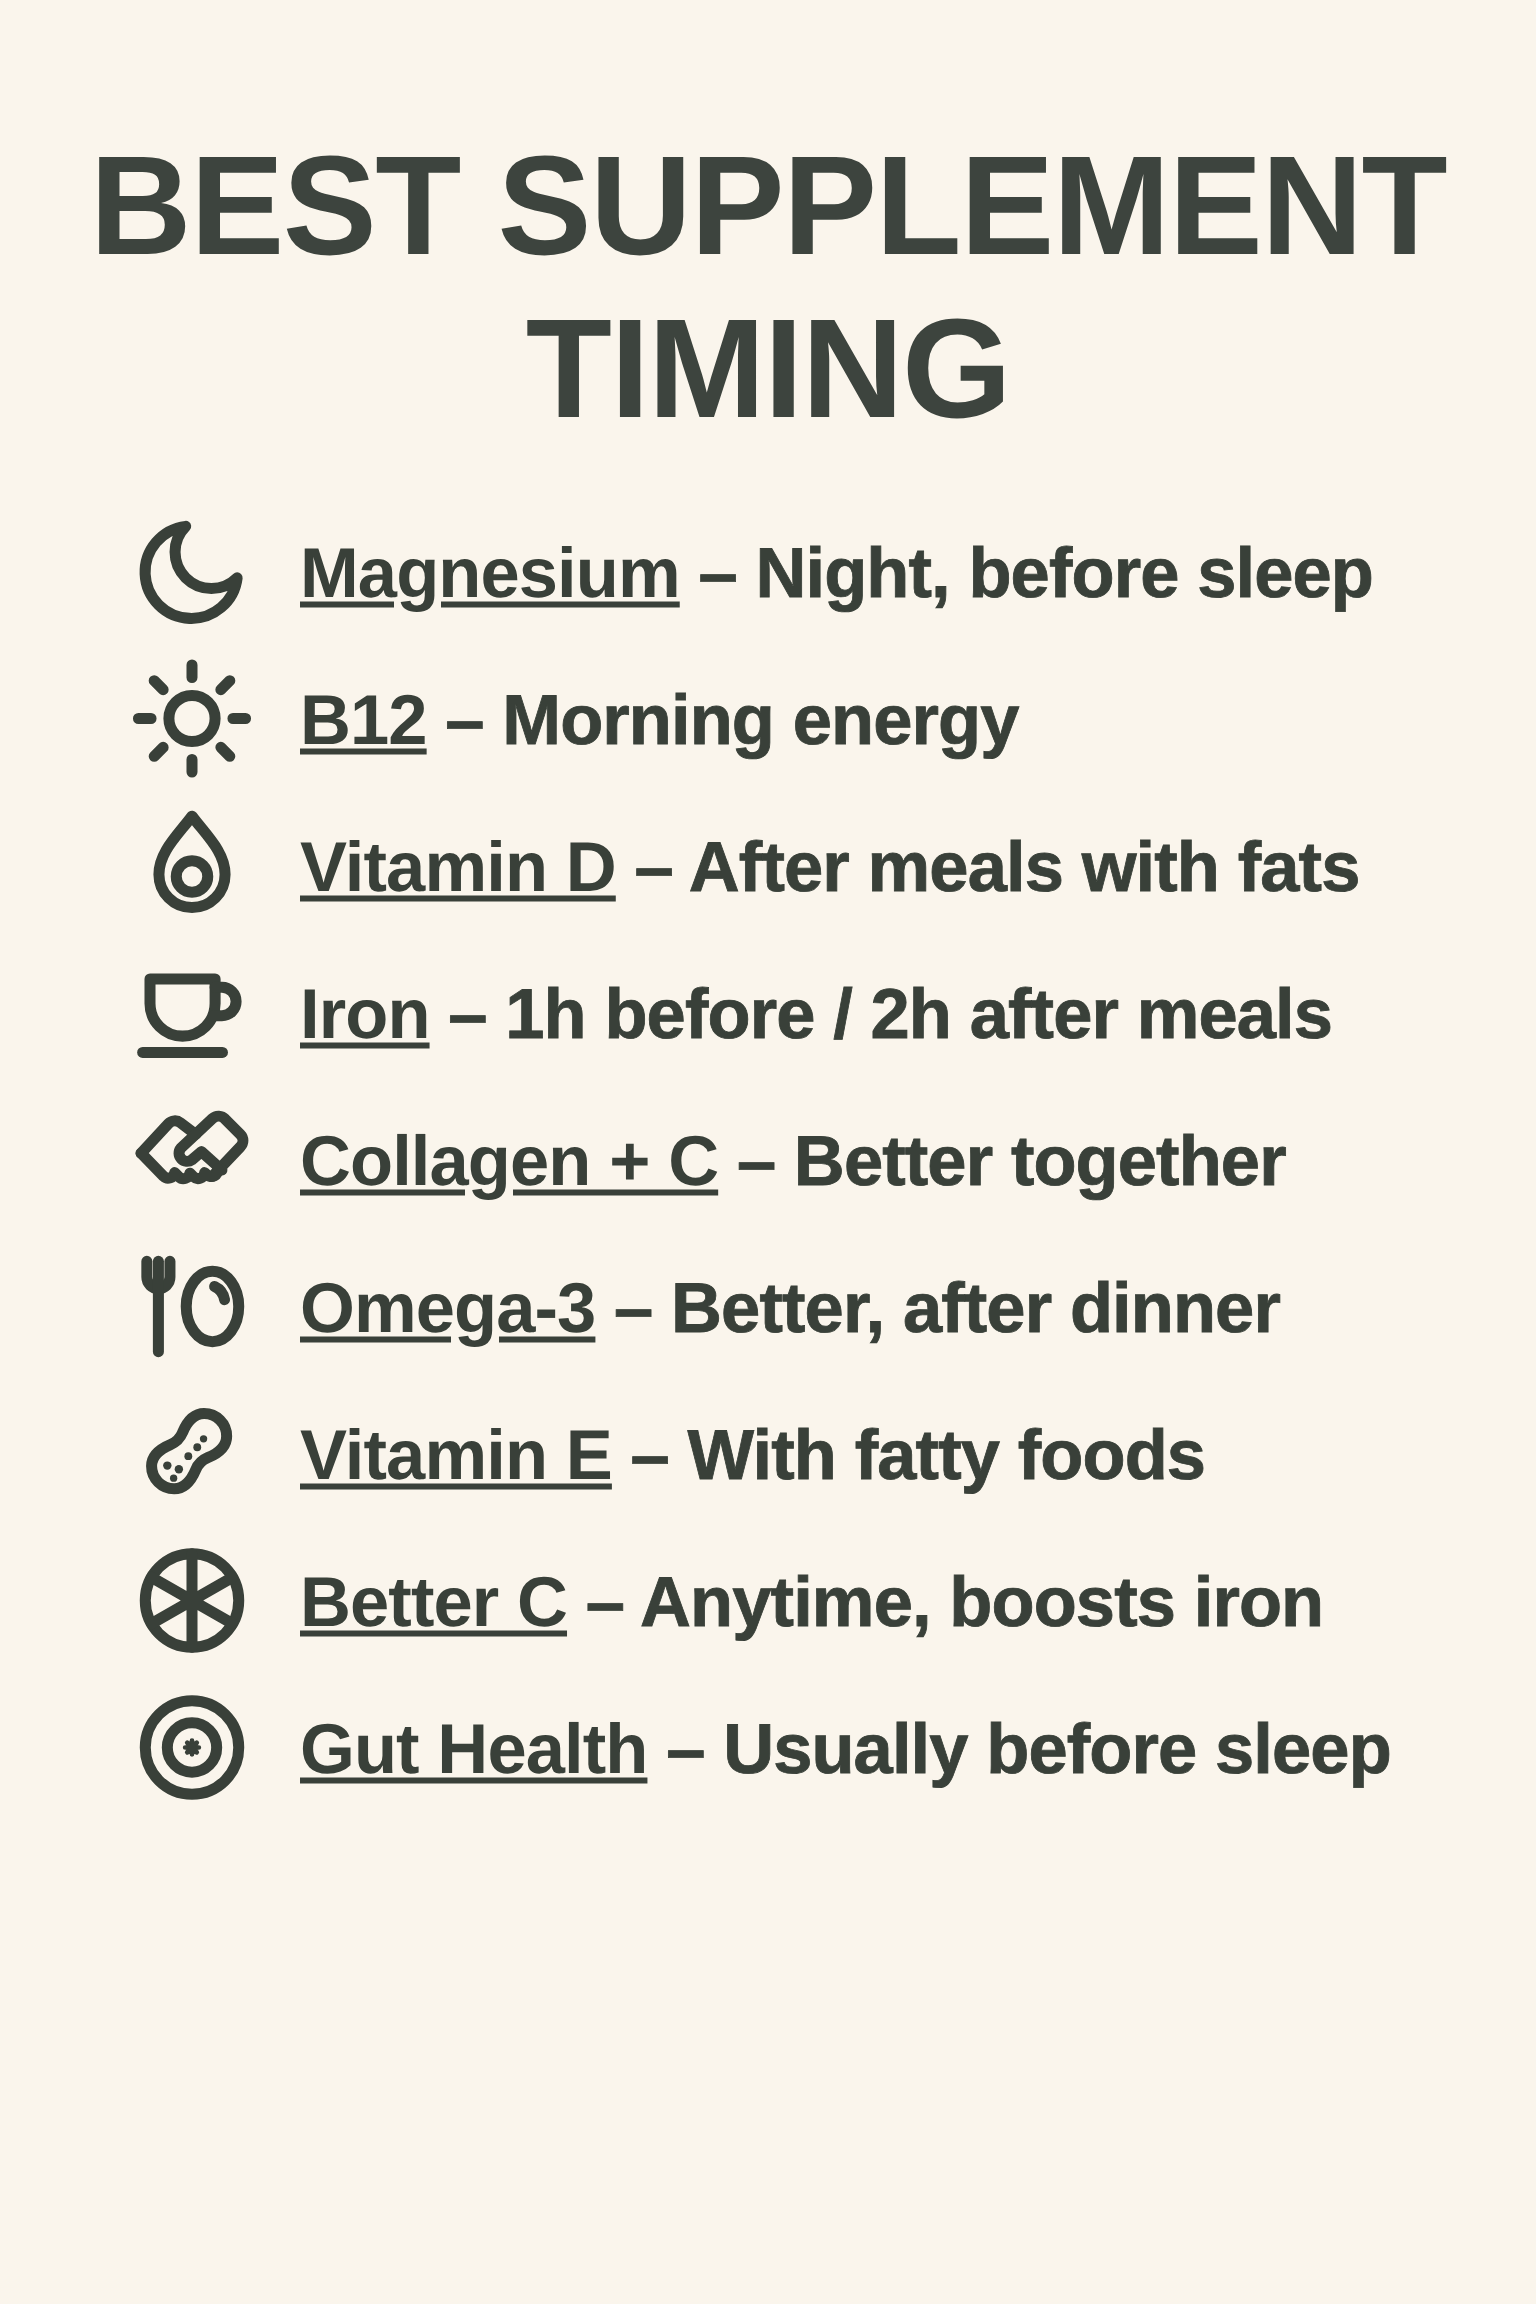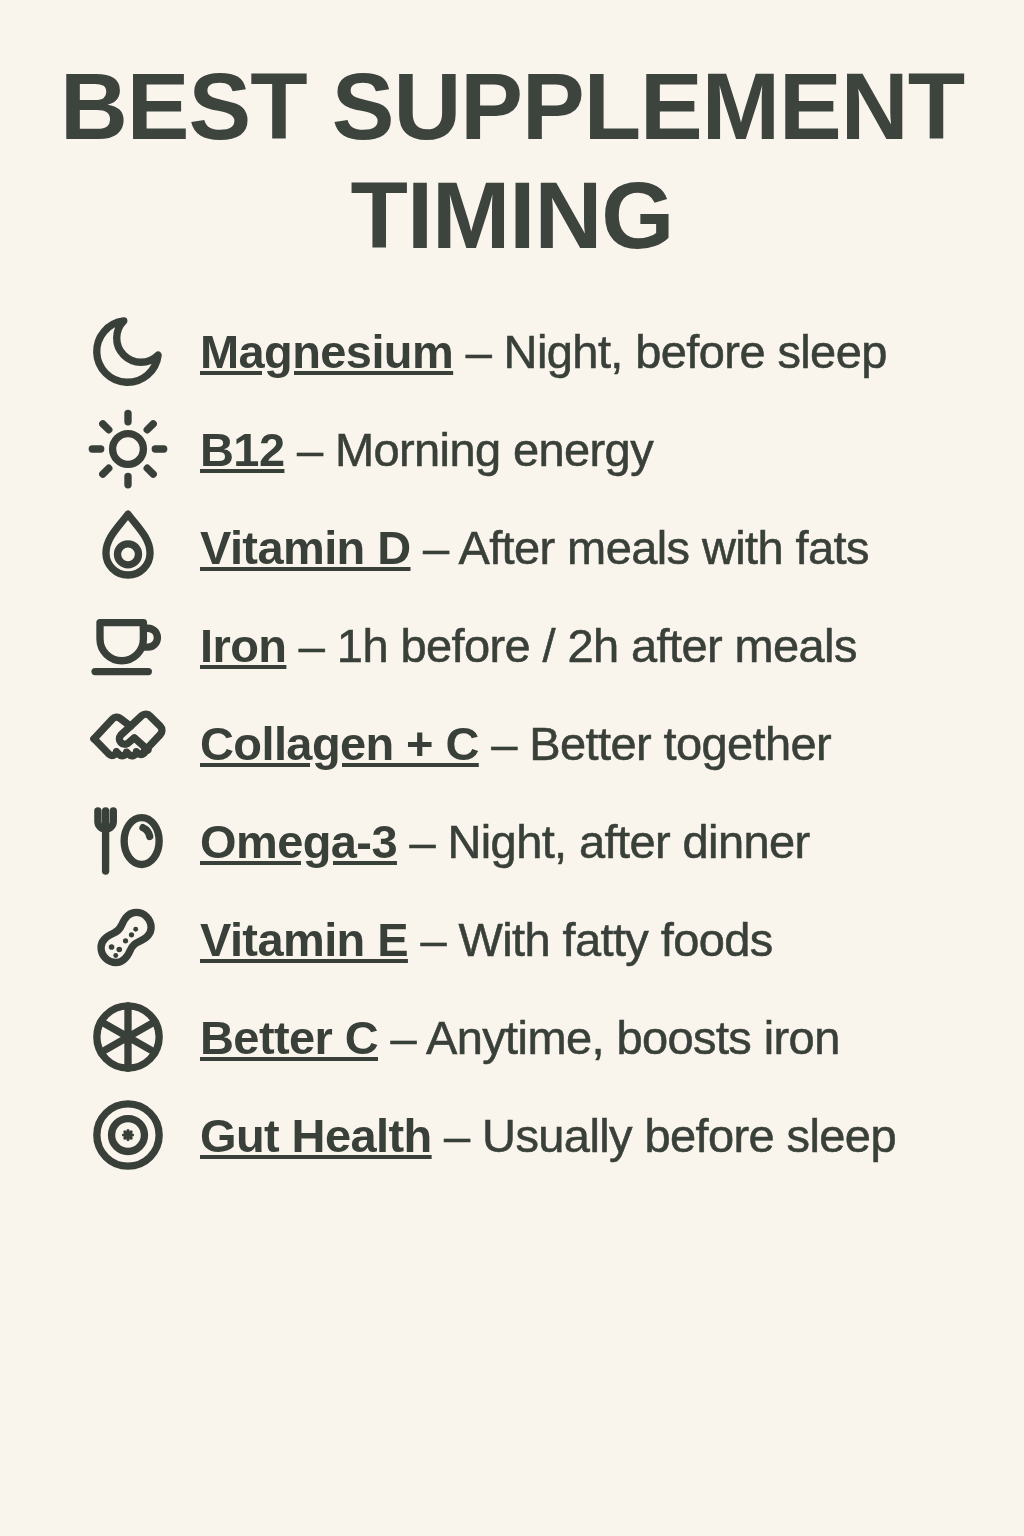--- a/index.html
+++ b/index.html
@@ -8,21 +8,21 @@
     height: 1536px;
     background: #faf5ec;
     color: #394039;
     font-family: "Liberation Sans", sans-serif;
     overflow: hidden;
     position: relative;
   }
   .poster { width: 1024px; height: 1536px; }
   .title {
     margin: 0;
-    padding-top: 52px;
+    padding-top: 82px;
     text-align: center;
     font-size: 94px;
     font-weight: 800;
     line-height: 1.16;
     letter-spacing: -1px;
     color: #3d443e;
   }
   .title .line { display: block; }
   .list {
     list-style: none;
@@ -51,21 +51,21 @@
     stroke-linejoin: round;
   }
   .label {
     margin: 0 0 0 16px;
     font-size: 47px;
     letter-spacing: -0.6px;
     white-space: nowrap;
   }
   .name { font-weight: 700; text-decoration: underline; }
   .timing {
-    font-weight: 400;
+    font-weight: 700;
     -webkit-text-stroke: 0.55px currentColor;
   }
 </style>
 </head>
 <body>
 
 <div class="poster">
   <h1 class="title">
     <span class="line">BEST SUPPLEMENT</span>
     <span class="line">TIMING</span>
@@ -143,21 +143,21 @@
     <span class="icon">
           <svg viewBox="0 0 24 24">
             <path d="M3.4 3.4v3a2.2 2.2 0 0 0 4.4 0v-3"></path>
             <path d="M5.6 3.4v17.2"></path>
             <ellipse cx="15.9" cy="12" rx="5" ry="6.7"></ellipse>
             <path d="M16.3 8.2a3.4 3.4 0 0 1 1.9 2.5"></path>
           </svg>
         </span>
     <p class="label">
       <span class="name">Omega-3</span> 
-      <span class="timing">– Night, after dinner</span>
+      <span class="timing">– Better, after dinner</span>
     </p>
   </li>
 
   <li class="row">
     <span class="icon">
           <svg viewBox="0 0 24 24">
             <path d="M10.2 8c.8-1.9 1.9-3.6 4.1-3.6a4.3 4.3 0 0 1 4.3 4.3c0 2.2-1.7 3.3-3.6 4.1-1.2.5-1.8 1.1-2.3 2.3-.8 1.9-1.9 3.6-4.1 3.6a4.3 4.3 0 0 1-4.3-4.3c0-2.2 1.7-3.3 3.6-4.1 1.2-.5 1.8-1.1 2.3-2.3z"></path>
             <g fill="#394039" stroke="none">
               <circle cx="7.3" cy="14.3" r=".8"></circle>
               <circle cx="9.5" cy="15" r=".8"></circle>

